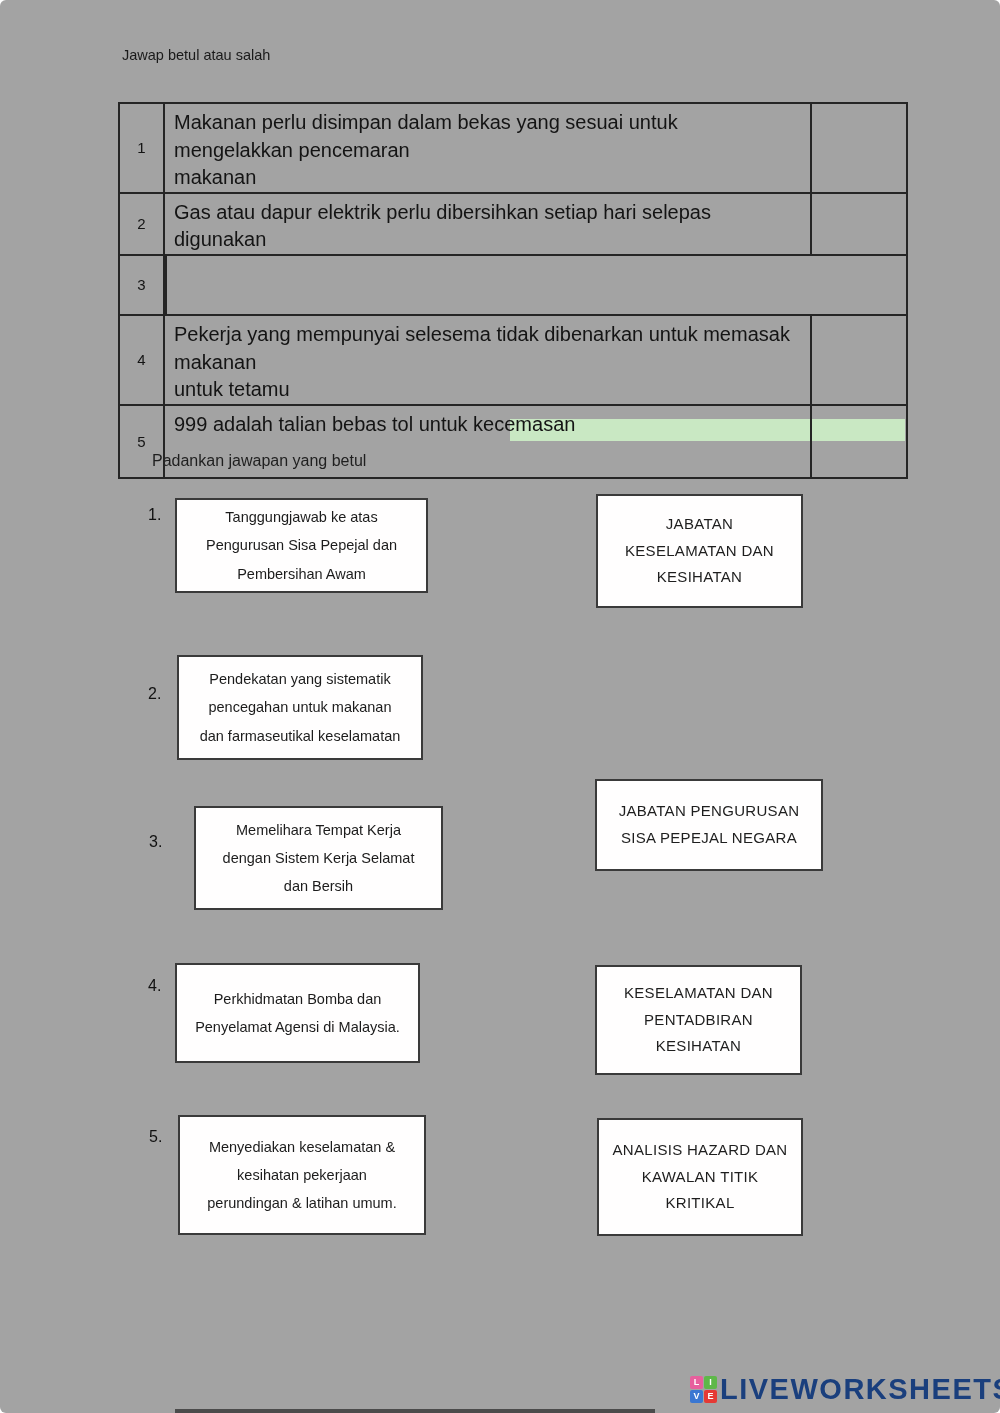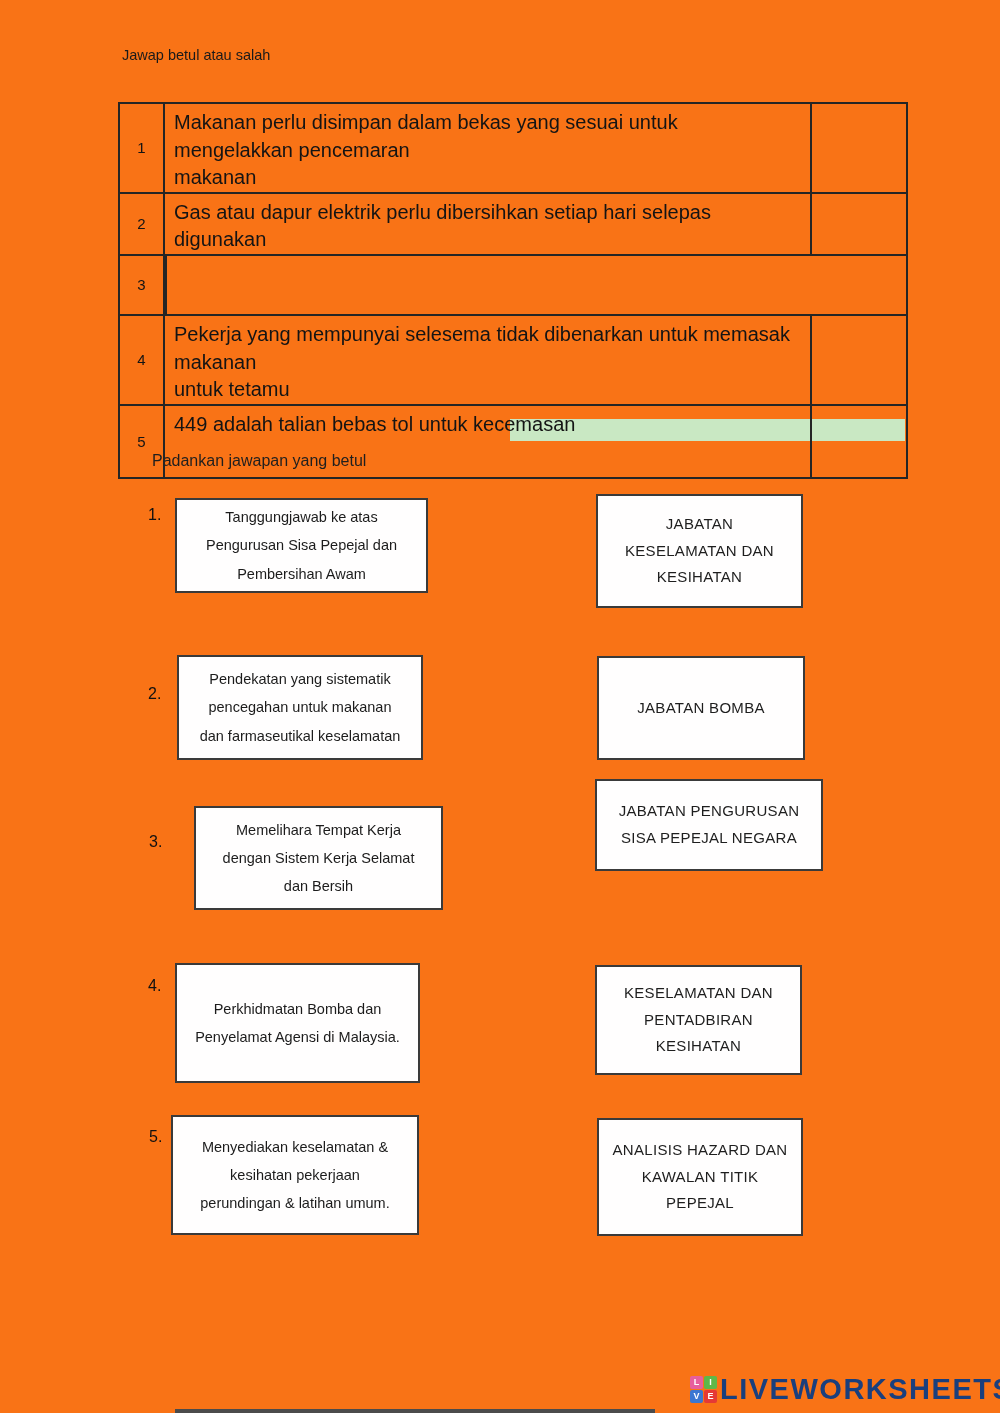--- a/index.html
+++ b/index.html
@@ -1,18 +1,18 @@
 <!DOCTYPE html>
 <html><head>
 <meta charset="utf-8">
 <style>
   * { box-sizing: border-box; margin: 0; padding: 0; }
   html, body { width: 1000px; height: 1413px; background: #ffffff; }
   body { font-family: "Liberation Sans", sans-serif; color: #141414; position: relative; overflow: hidden; }
-  .page { position: absolute; inset: 0; background: #f97316; }
+  .page { position: absolute; inset: 0; background: #a3a3a3; border-radius: 6px; }
 
   .page-title { position: absolute; left: 122px; top: 47px; font-size: 14.5px; color: #1a1a1a; }
 
   
   .tf-table { position: absolute; left: 118px; top: 102px; width: 790px; border: 2px solid #252525; }
   .tf-row { display: flex; border-bottom: 2px solid #252525; position: relative; }
   .tf-row:last-child { border-bottom: none; }
   .tf-num { width: 45px; border-right: 2px solid #252525; display: flex; align-items: center; justify-content: center; font-size: 15px; position: relative; z-index: 2; }
   .tf-text { flex: 1; padding: 5px 10px 0 9px; font-size: 20px; line-height: 1.38; white-space: pre-line; position: relative; z-index: 2; }
   .tf-ans { width: 96px; border-left: 2px solid #252525; position: relative; z-index: 2; }
@@ -61,21 +61,21 @@
     </div>
     <div class="tf-row r4">
       <div class="tf-num">4</div>
       <div class="tf-text">Pekerja yang mempunyai selesema tidak dibenarkan untuk memasak makanan
 untuk tetamu</div>
       <div class="tf-ans"></div>
     </div>
     <div class="tf-row r5">
       <div class="hl-band" style="background: rgb(201, 232, 195);"></div>
       <div class="tf-num">5</div>
-      <div class="tf-text">449 adalah talian bebas tol untuk kecemasan</div>
+      <div class="tf-text">999 adalah talian bebas tol untuk kecemasan</div>
       <div class="tf-ans"></div>
     </div>
   </div>
 
   <div class="match-title">Padankan jawapan yang betul</div>
 
   <div class="match-num" style="left:148px; top:506px;">1.</div>
   <div class="match-num" style="left:148px; top:685px;">2.</div>
   <div class="match-num" style="left:149px; top:833px;">3.</div>
   <div class="match-num" style="left:148px; top:977px;">4.</div>
@@ -89,51 +89,48 @@
   <div class="match-box left-box" style="left:175px; top:498px;  width:253px; height:95px;">
     <div class="lbl">Tanggungjawab ke atas
 Pengurusan Sisa Pepejal dan
 Pembersihan Awam</div>
   </div>
   <div class="match-box left-box" style="left:173px; top:806px;  width:249px; height:104px;margin-left:21px;">
     <div class="lbl">Memelihara Tempat Kerja
 dengan Sistem Kerja Selamat
 dan Bersih</div>
   </div>
-  <div class="match-box left-box" style="left:175px; top:963px;  width:245px; height:120px;">
+  <div class="match-box left-box" style="left:175px; top:963px;  width:245px; height:100px;">
     <div class="lbl">Perkhidmatan Bomba dan
 Penyelamat Agensi di Malaysia.</div>
   </div>
-  <div class="match-box left-box" style="left:171px; top:1115px; width:248px; height:120px;">
+  <div class="match-box left-box" style="left:178px; top:1115px; width:248px; height:120px;">
     <div class="lbl">Menyediakan keselamatan &amp;
 kesihatan pekerjaan
 perundingan &amp; latihan umum.</div>
   </div>
 
   <div class="match-box right-box" style="left:596px; top:494px;  width:207px; height:114px;">
     <div class="lbl">JABATAN
 KESELAMATAN DAN
 KESIHATAN</div>
-  </div>
-  <div class="match-box right-box" style="left:597px; top:656px;  width:208px; height:104px;">
-    <div class="lbl">JABATAN BOMBA</div>
   </div>
   <div class="match-box right-box" style="left:595px; top:779px;  width:228px; height:92px;">
     <div class="lbl">JABATAN PENGURUSAN
 SISA PEPEJAL NEGARA</div>
   </div>
   <div class="match-box right-box" style="left:595px; top:965px;  width:207px; height:110px;">
     <div class="lbl">KESELAMATAN DAN
 PENTADBIRAN
 KESIHATAN</div>
   </div>
   <div class="match-box right-box" style="left:597px; top:1118px; width:206px; height:118px;">
     <div class="lbl">ANALISIS HAZARD DAN
 KAWALAN TITIK
-PEPEJAL</div>
+KRITIKAL</div>
   </div>
 
   <div class="footer-logo">
     <div class="logo-blocks">
       <div class="logo-block" style="background: rgb(231, 95, 157);">L</div>
       <div class="logo-block" style="background: rgb(94, 184, 73);">I</div>
       <div class="logo-block" style="background: rgb(58, 119, 210);">V</div>
       <div class="logo-block" style="background: rgb(229, 57, 53);">E</div>
     </div>
     <div class="logo-text" style="color: rgb(26, 63, 125);">LIVEWORKSHEETS</div>

